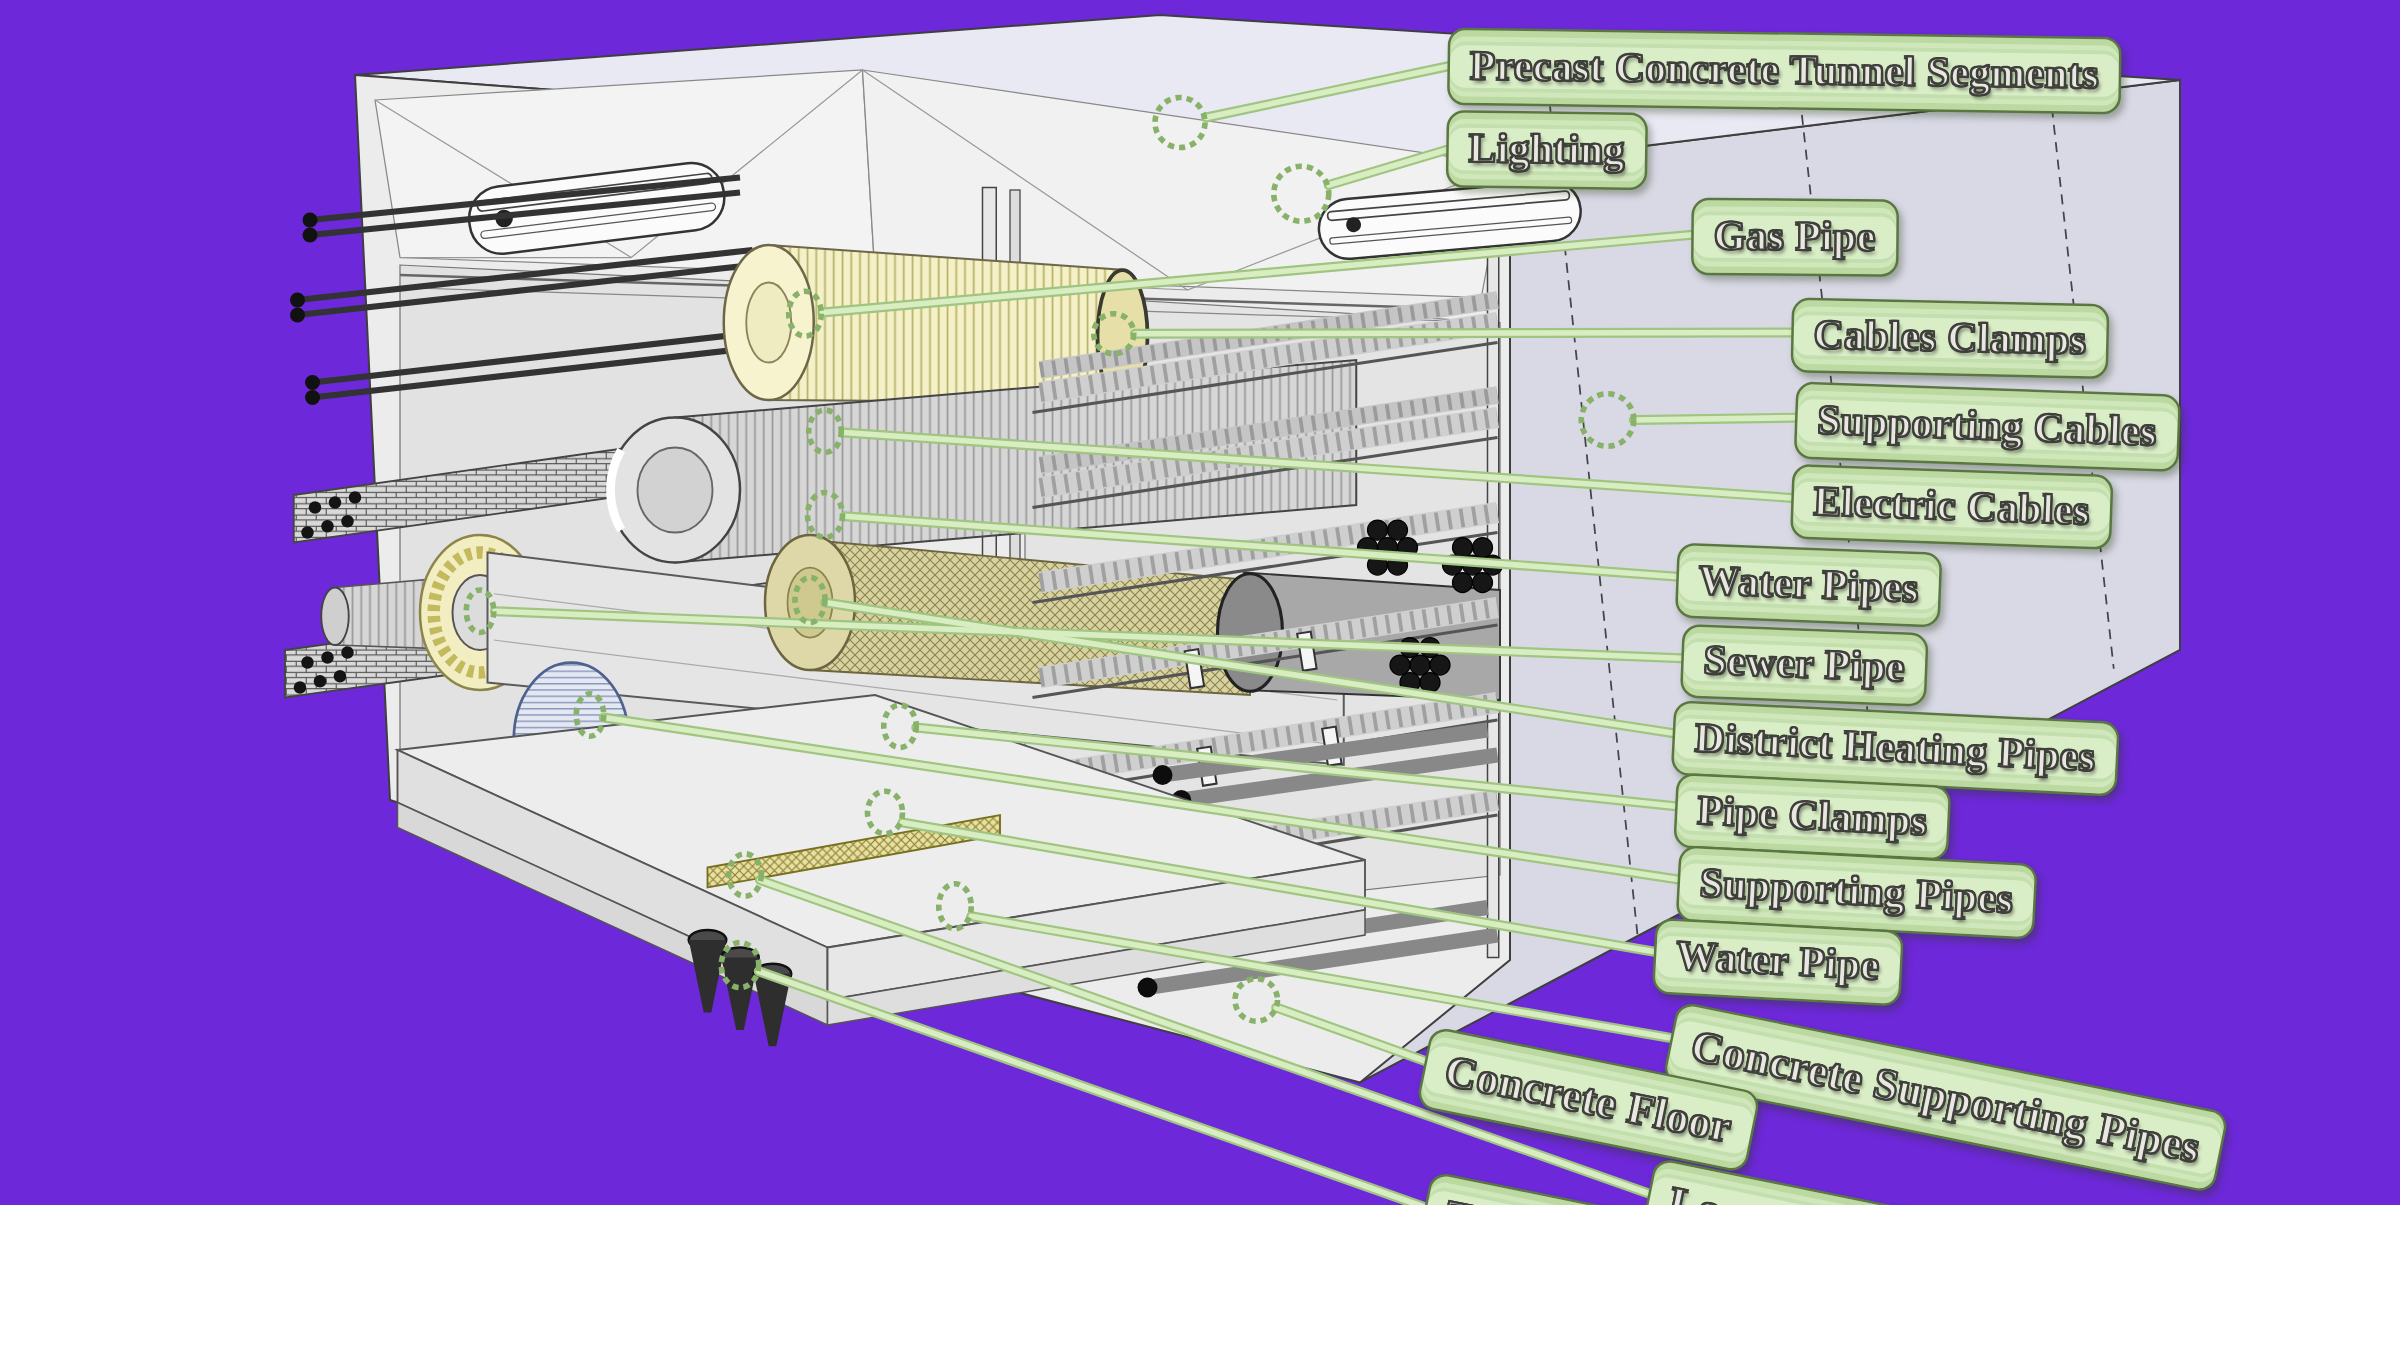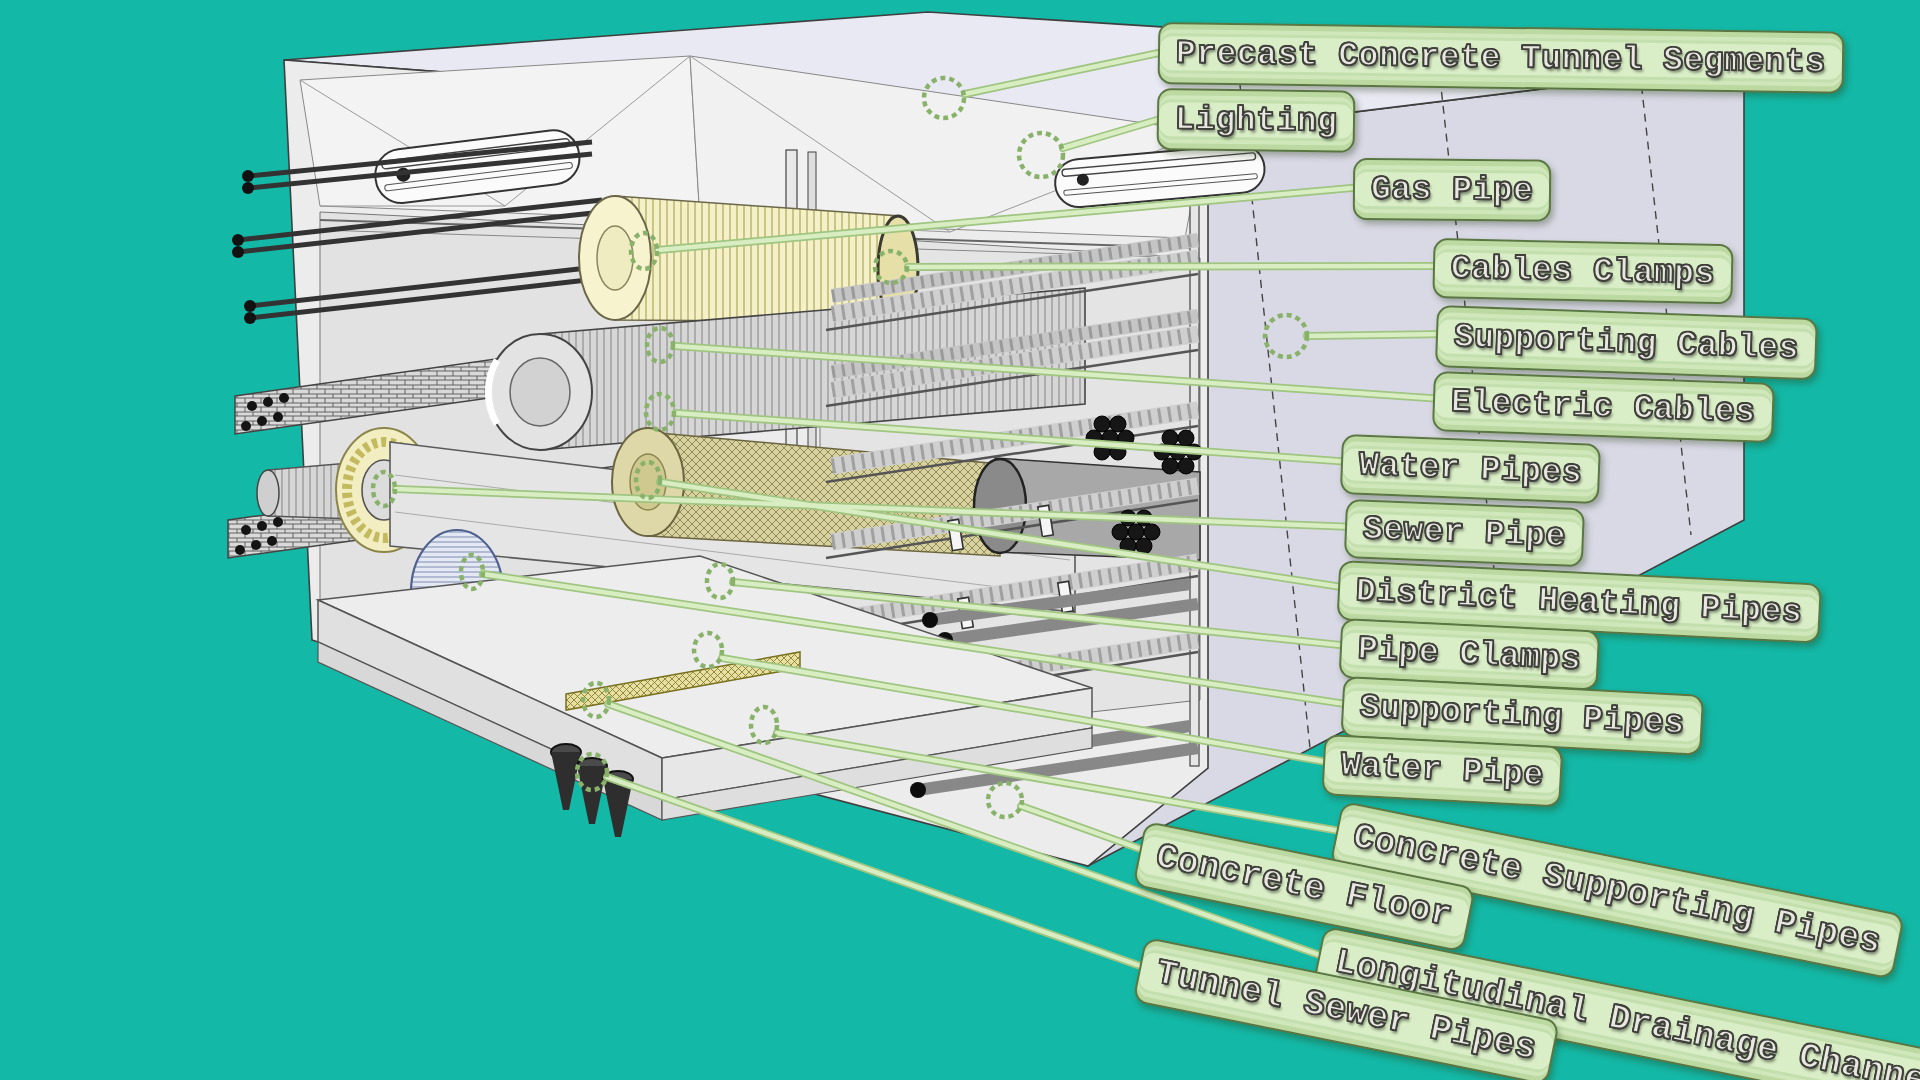--- a/index.html
+++ b/index.html
@@ -1,17 +1,17 @@
 <!DOCTYPE html>
 <html><head>
 <meta charset="utf-8">
 <style>
   html,body{margin:0;padding:0;background:#ffffff;}
-  .stage{position:relative;width:1920px;height:1080px;background:#14b8a6;overflow:hidden;
-         font-family:Liberation Mono, monospace;}
+  .stage{position:relative;width:1920px;height:964px;background:#6d28d9;overflow:hidden;
+         font-family:Liberation Serif, serif;}
   .stage svg{position:absolute;left:0;top:0;}
   
   .lbl{
     position:absolute;
     display:flex;align-items:center;justify-content:center;
     white-space:nowrap;
     height:56px;padding:0 16px;
     background:#d9eec6;
     border:2px solid #5a7742;
     border-radius:14px;

